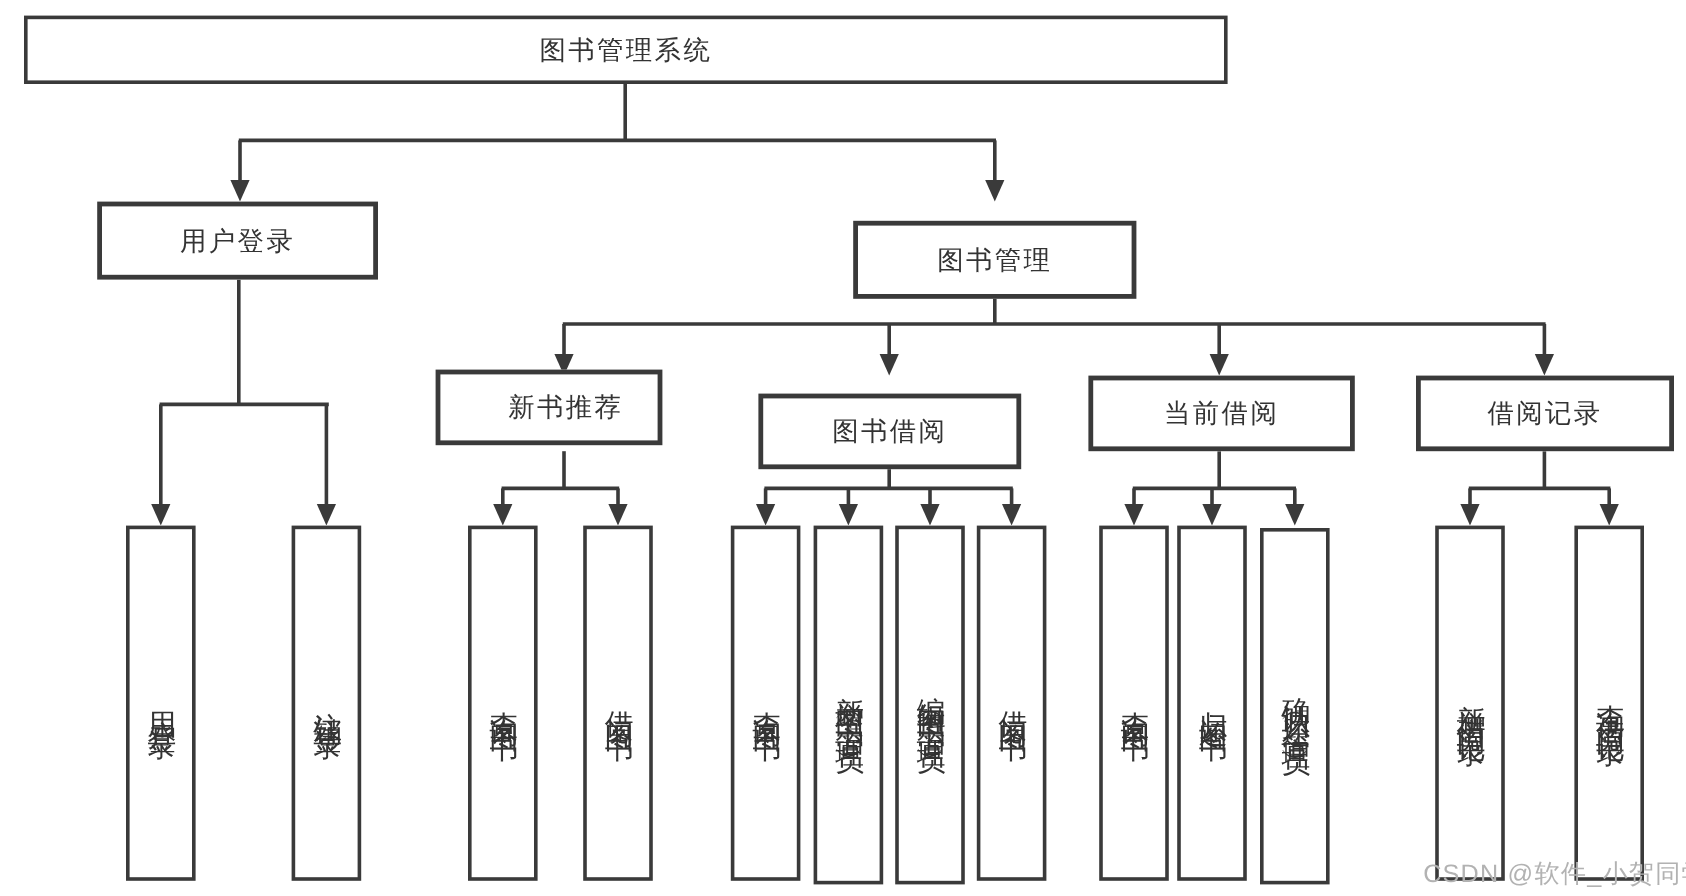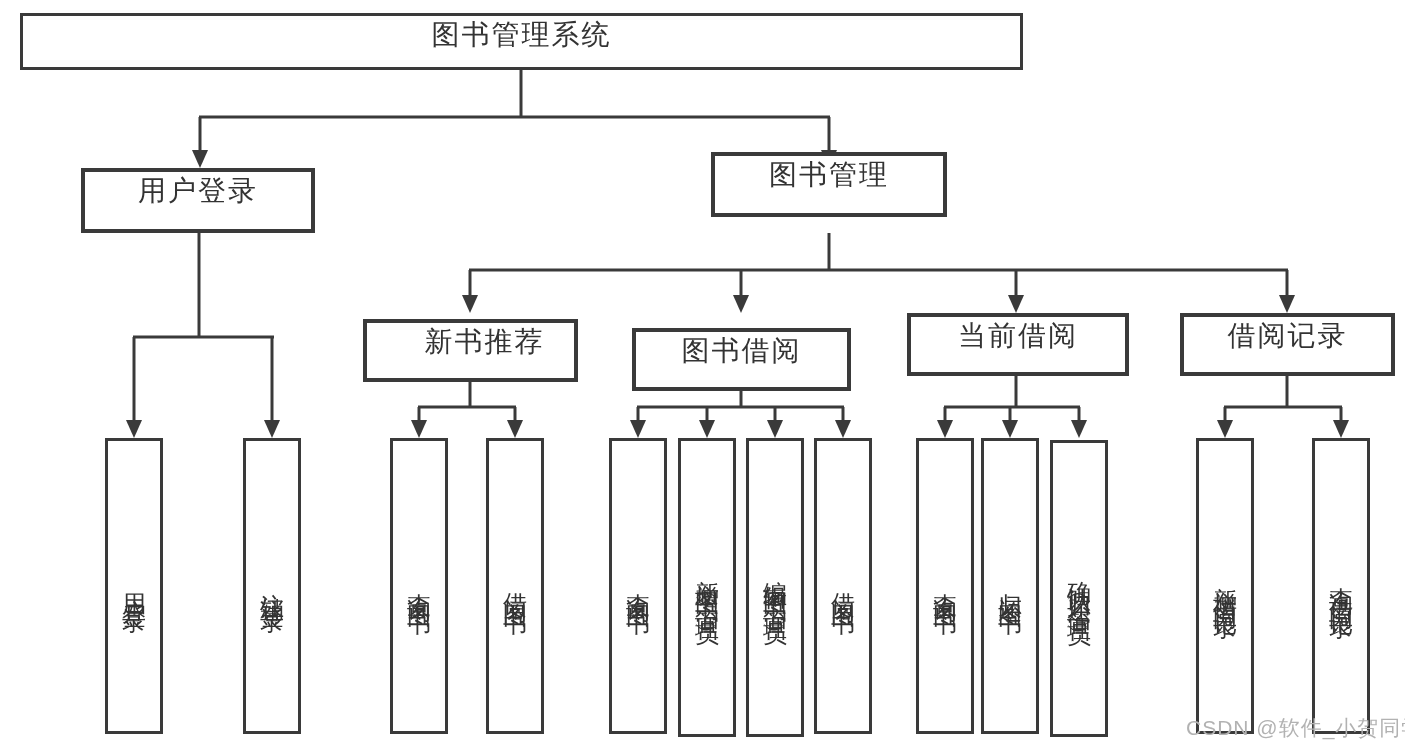--- a/index.html
+++ b/index.html
@@ -5,24 +5,24 @@
   html,body{margin:0;padding:0;background:#ffffff;}
   body{font-family:"Liberation Sans","DejaVu Sans",sans-serif;}
   #canvas{position:relative;width:1405px;height:747px;background:#ffffff;overflow:hidden;}
   svg.connectors{position:absolute;left:0;top:0;width:1405px;height:747px;}
   .node{
     position:absolute;
     box-sizing:border-box;
     background:#ffffff;
     border:3px solid #3a3a3a;
     display:flex;
-    align-items:flex-start;
+    align-items:center;
     justify-content:center;
     color:#333333;
-    font-size:28px;
+    font-size:22px;
     letter-spacing:2px;
   }
   .node.lvl23{border-width:4px;}
   .leaf{
     position:absolute;
     box-sizing:border-box;
     background:#ffffff;
     border:3px solid #3a3a3a;
     display:flex;
     align-items:center;
@@ -128,25 +128,25 @@
     </g>
   </svg>
 
   <div class="node" style="left:20px;top:13px;width:1003px;height:57px;">
     <span>图书管理系统</span>
   </div>
 
   <div class="node lvl23" style="left:81px;top:168px;width:234px;height:65px;">
     <span>用户登录</span>
   </div>
-  <div class="node lvl23" style="left:711px;top:152px;width:236px;height:65px;">
+  <div class="node lvl23" style="left:711px;top:184px;width:236px;height:65px;">
     <span>图书管理</span>
   </div>
 
-  <div class="node lvl23" style="left:363px;top:319px;width:215px;height:63px;padding-left:28px;">
+  <div class="node lvl23" style="left:363px;top:308px;width:189px;height:63px;padding-left:28px;">
     <span>新书推荐</span>
   </div>
   <div class="node lvl23" style="left:632px;top:328px;width:219px;height:63px;">
     <span>图书借阅</span>
   </div>
   <div class="node lvl23" style="left:907px;top:313px;width:222px;height:63px;">
     <span>当前借阅</span>
   </div>
   <div class="node lvl23" style="left:1180px;top:313px;width:215px;height:63px;">
     <span>借阅记录</span>

